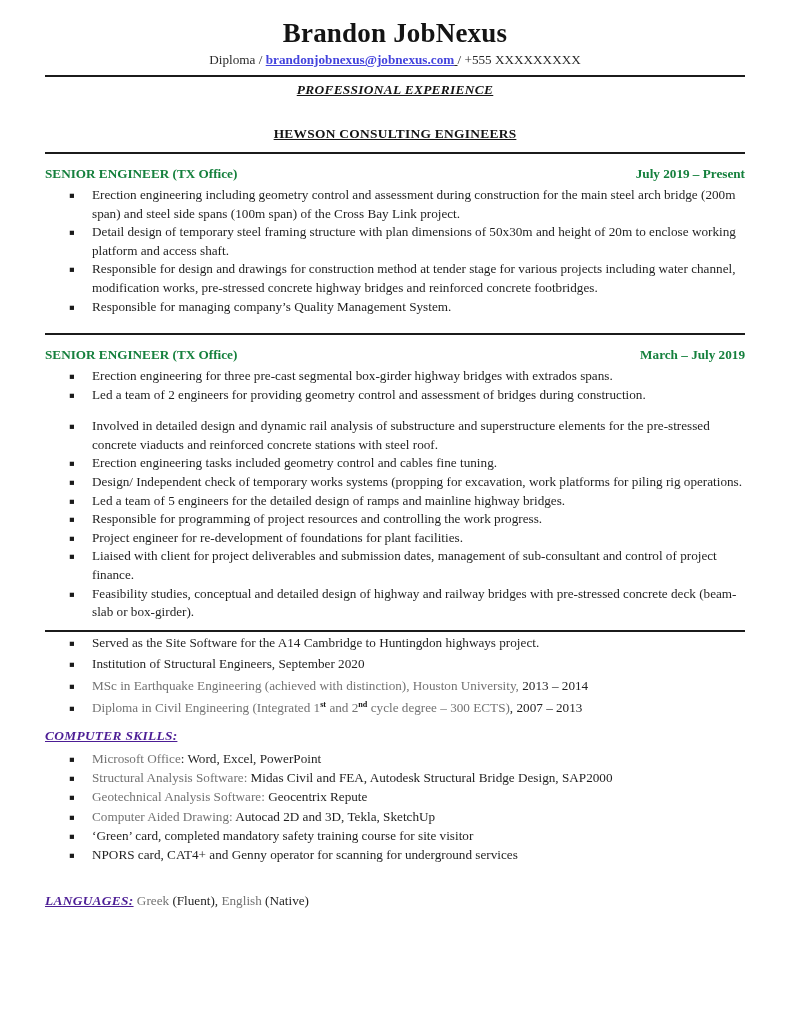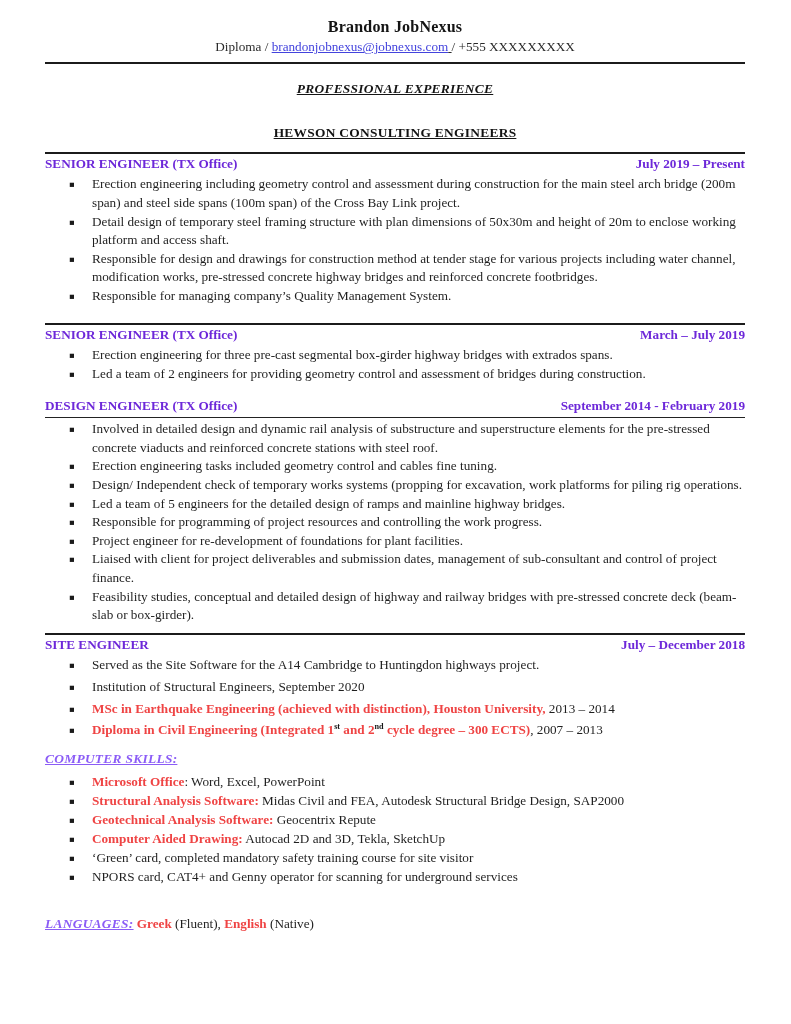--- a/index.html
+++ b/index.html
@@ -4,59 +4,59 @@
 <style>
   html, body { margin: 0; padding: 0; background: #ffffff; }
   .page {
     width: 791px; height: 1024px; box-sizing: border-box;
     margin: 0 auto; background: #ffffff; overflow: hidden;
     padding: 18px 46px 0 45px;
     font-family: "Liberation Serif", "DejaVu Serif", serif;
     font-size: 13.2px; line-height: 1.41; color: #1f1f1f;
   }
   .name {
-    margin: 0; text-align: center; font-size: 16px; line-height: 1.15;
+    margin: 0; text-align: center; font-size: 27px; line-height: 1.15;
     font-weight: bold; color: #141414; letter-spacing: 0.2px;
   }
   .contact { text-align: center; margin-top: 2px; color: #2a2a2a; }
-  .email { color: #4343dd; text-decoration: underline; cursor: pointer; }
+  .email { color: #4343dd; text-decoration: underline; cursor: pointer; font-weight: bold; }
   .email-tail { text-decoration: underline; }
   .top-rule { border-bottom: 2px solid #1b1b1b; margin-top: 5px; }
   .center-head {
     margin: 0; text-align: center; font-size: 13.4px; font-weight: bold;
     color: #141414; text-decoration: underline; letter-spacing: 0.3px;
   }
   .italic { font-style: italic; }
-  .head-prof { margin-top: 16px; }
+  .head-prof { margin-top: 4px; }
   .head-company { margin-top: 25px; }
   .head-additional { margin-top: 12px; }
   .head-education { margin-top: 12px; }
   .left-head {
     margin: 0; font-size: 13.4px; font-weight: bold; font-style: italic;
-    color: #8b5cf6; text-decoration: underline; letter-spacing: 0.3px;
+    color: #4c1d95; text-decoration: underline; letter-spacing: 0.3px;
   }
   .head-skills { margin-top: 10px; }
   .job { margin-top: 9px; }
   .job-rule-top { border-top: 2px solid #1b1b1b; }
   .job-2 { margin-top: 17px; }
   .job-design { margin-top: 13px; }
   .job-site { margin-top: 8px; }
   .job-head {
     display: flex; justify-content: space-between; align-items: flex-start;
-    font-weight: bold; color: #6d28d9; padding-top: 1px;
+    font-weight: bold; color: #15803d; padding-top: 11px;
   }
   .rule-bottom { border-bottom: 1.5px solid #222222; padding-bottom: 1px; }
   .bullets { list-style: none; margin: 2px 0 0 0; padding: 0; }
   .bullet { display: flex; align-items: flex-start; }
   .marker {
     flex: 0 0 16px; margin-left: 24px; font-size: 8.5px; line-height: 18.6px;
     font-family: "DejaVu Sans", sans-serif; color: #1b1b1b;
   }
   .btext { flex: 1; margin-left: 7px; }
-  .bold { font-weight: bold; color: #ef4444; }
+  .bold { font-weight: normal; color: #737373; }
   sup.deg { font-size: 0.62em; font-weight: bold; color: #161616; line-height: 0; }
   .edu-list .bullet { margin-top: 3px; }
   .skill-list { margin-top: 4px; }
   .skill-list .bullet { margin-top: 0.5px; }
   .languages { margin-top: 28px; }
 </style>
 </head>
 <body>
 
 <div class="page">
@@ -110,24 +110,20 @@
           <span class="btext">Erection engineering for three pre-cast segmental box-girder highway bridges with extrados spans.</span>
         </li>
       <li class="bullet">
           <span class="marker">▪</span>
           <span class="btext">Led a team of 2 engineers for providing geometry control and assessment of bridges during construction.</span>
         </li>
     </ul>
   </section>
 
   <section class="job job-design">
-    <div class="job-head rule-bottom">
-      <span>DESIGN ENGINEER (TX Office)</span>
-      <span>September 2014 - February 2019</span>
-    </div>
     <ul class="bullets">
       <li class="bullet">
           <span class="marker">▪</span>
           <span class="btext">Involved in detailed design and dynamic rail analysis of substructure and superstructure elements for the pre-stressed concrete viaducts and reinforced concrete stations with steel roof.</span>
         </li>
       <li class="bullet">
           <span class="marker">▪</span>
           <span class="btext">Erection engineering tasks included geometry control and cables fine tuning.</span>
         </li>
       <li class="bullet">
@@ -153,24 +149,20 @@
       <li class="bullet">
           <span class="marker">▪</span>
           <span class="btext">Feasibility studies, conceptual and detailed design of highway and railway bridges with pre-stressed concrete deck (beam-slab or box-girder).</span>
         </li>
     </ul>
   </section>
 
 
 
   <section class="job job-rule-top job-site">
-    <div class="job-head">
-      <span>SITE ENGINEER</span>
-      <span>July – December 2018</span>
-    </div>
     <ul class="bullets">
       <li class="bullet">
           <span class="marker">▪</span>
           <span class="btext">Served as the Site Software for the A14 Cambridge to Huntingdon highways project.</span>
         </li>
     </ul>
   </section>
 
 
   <ul class="bullets edu-list">

